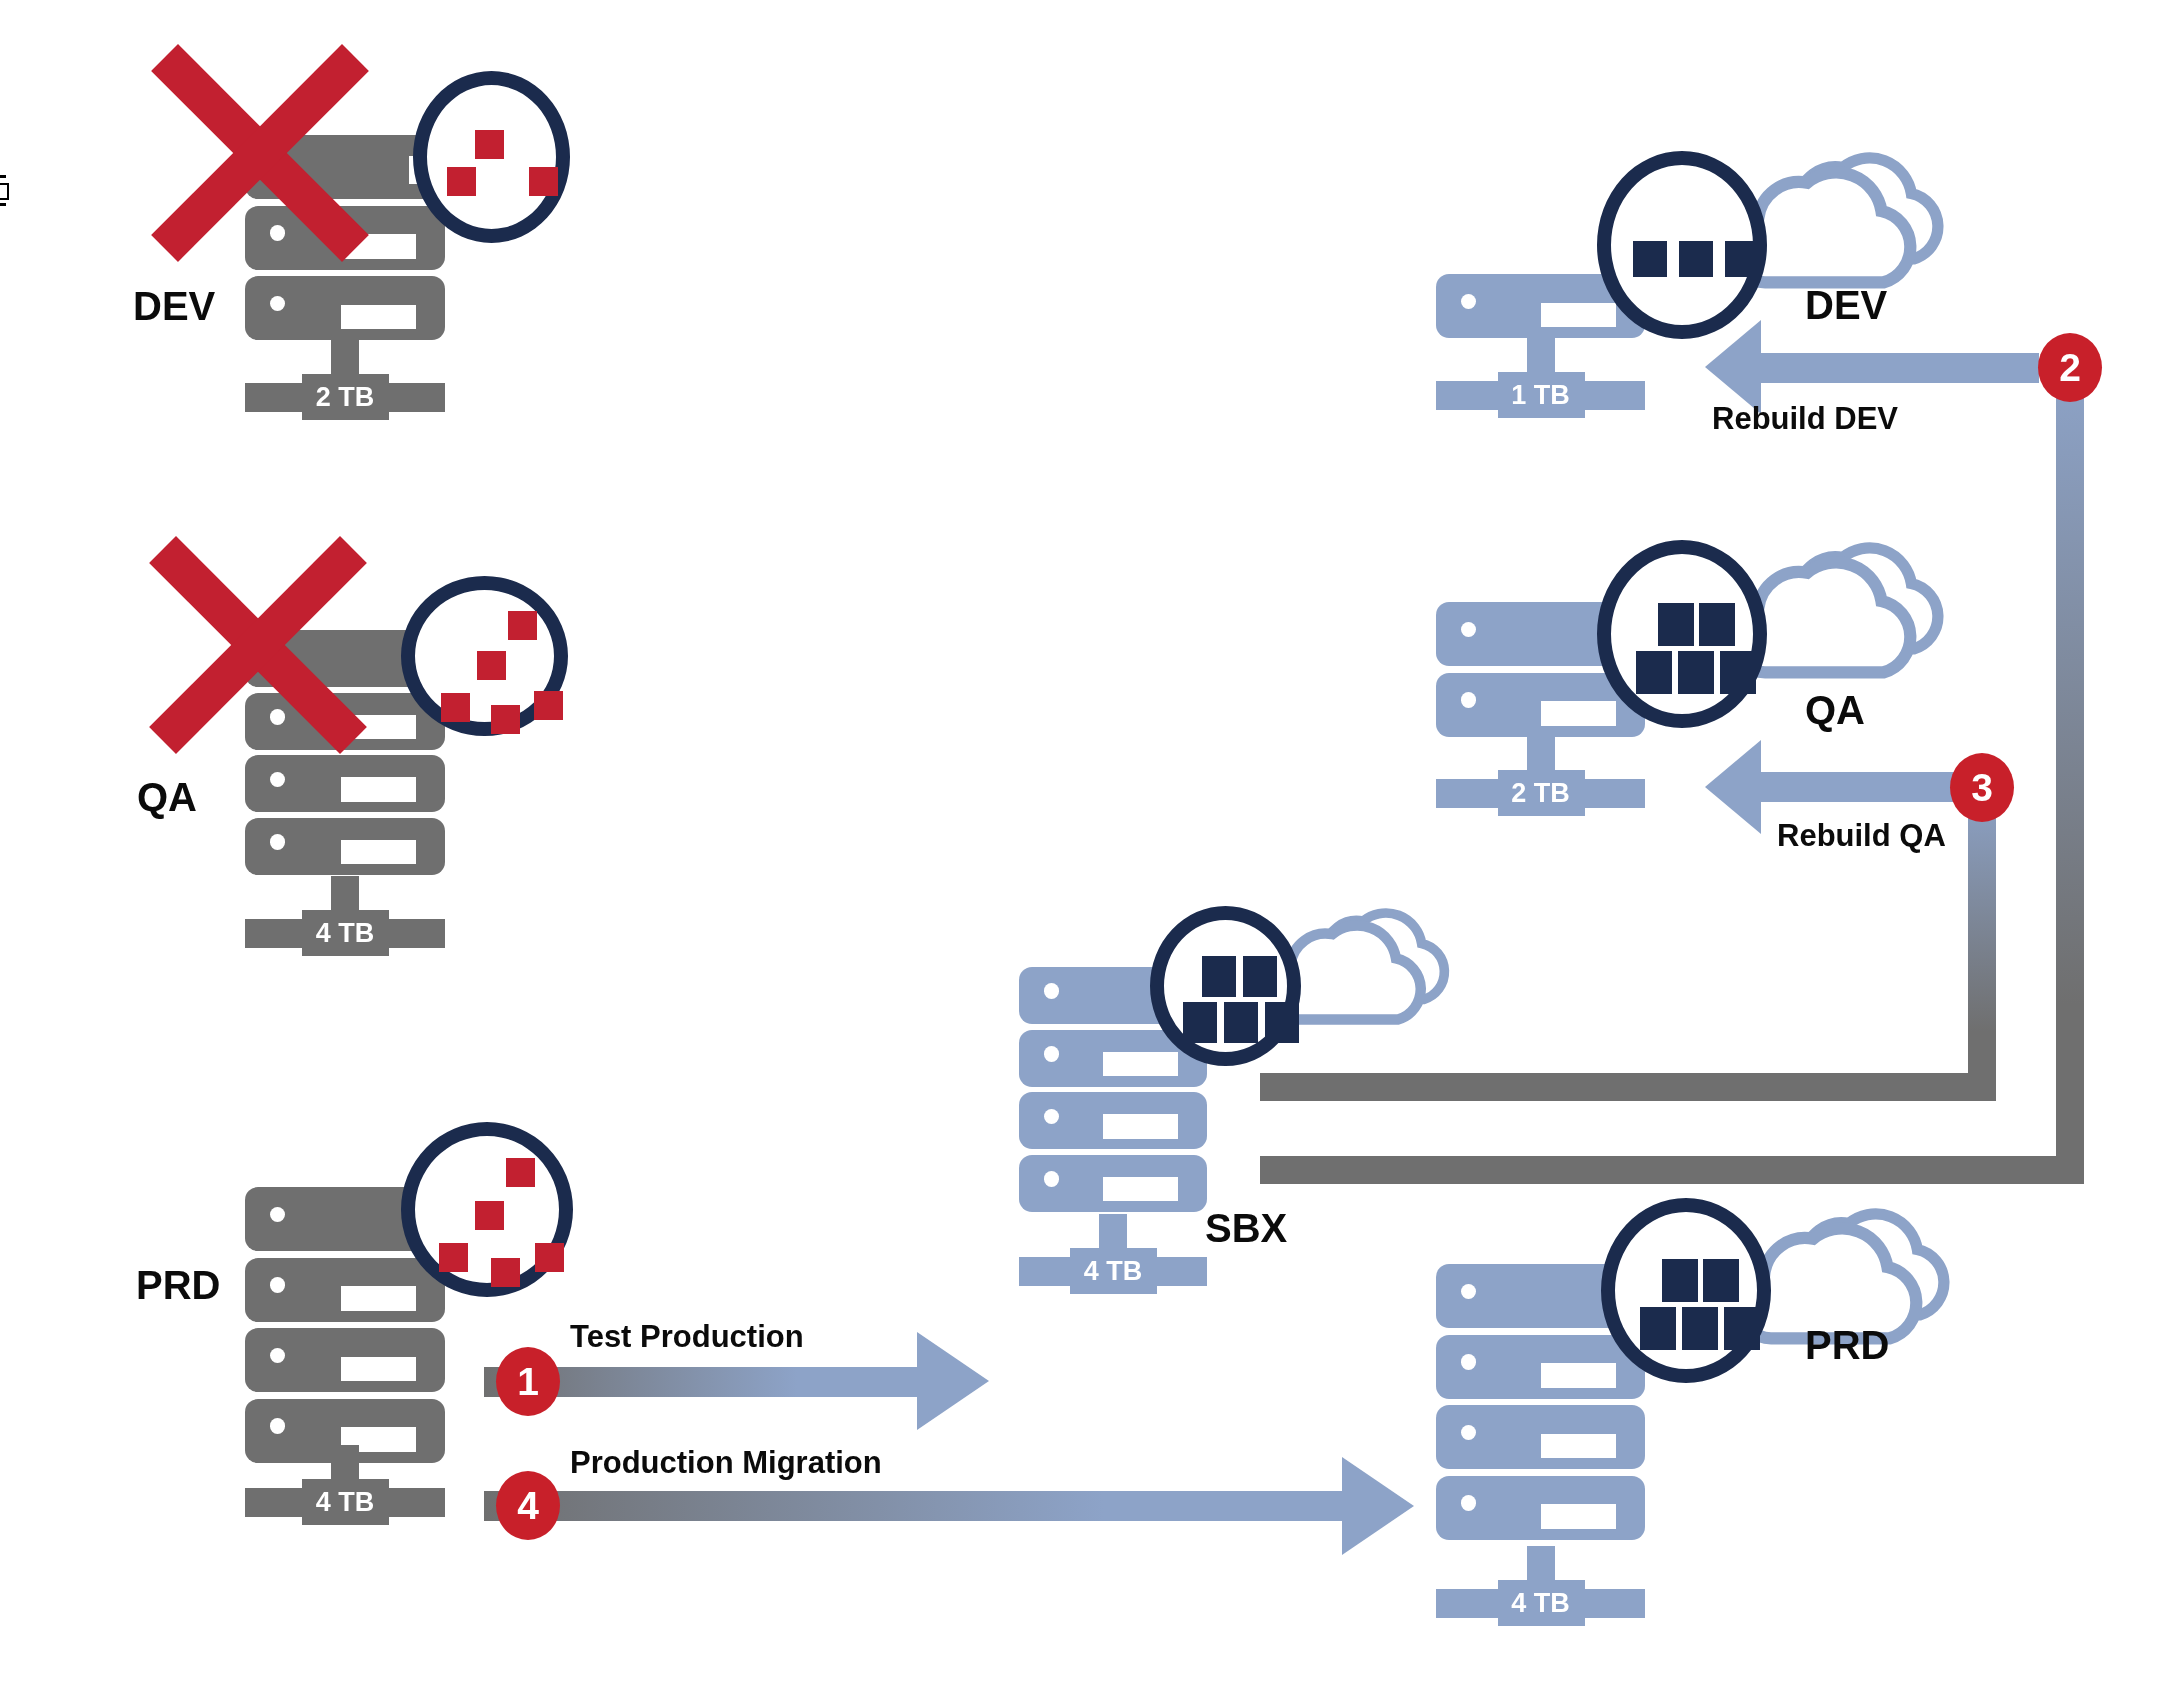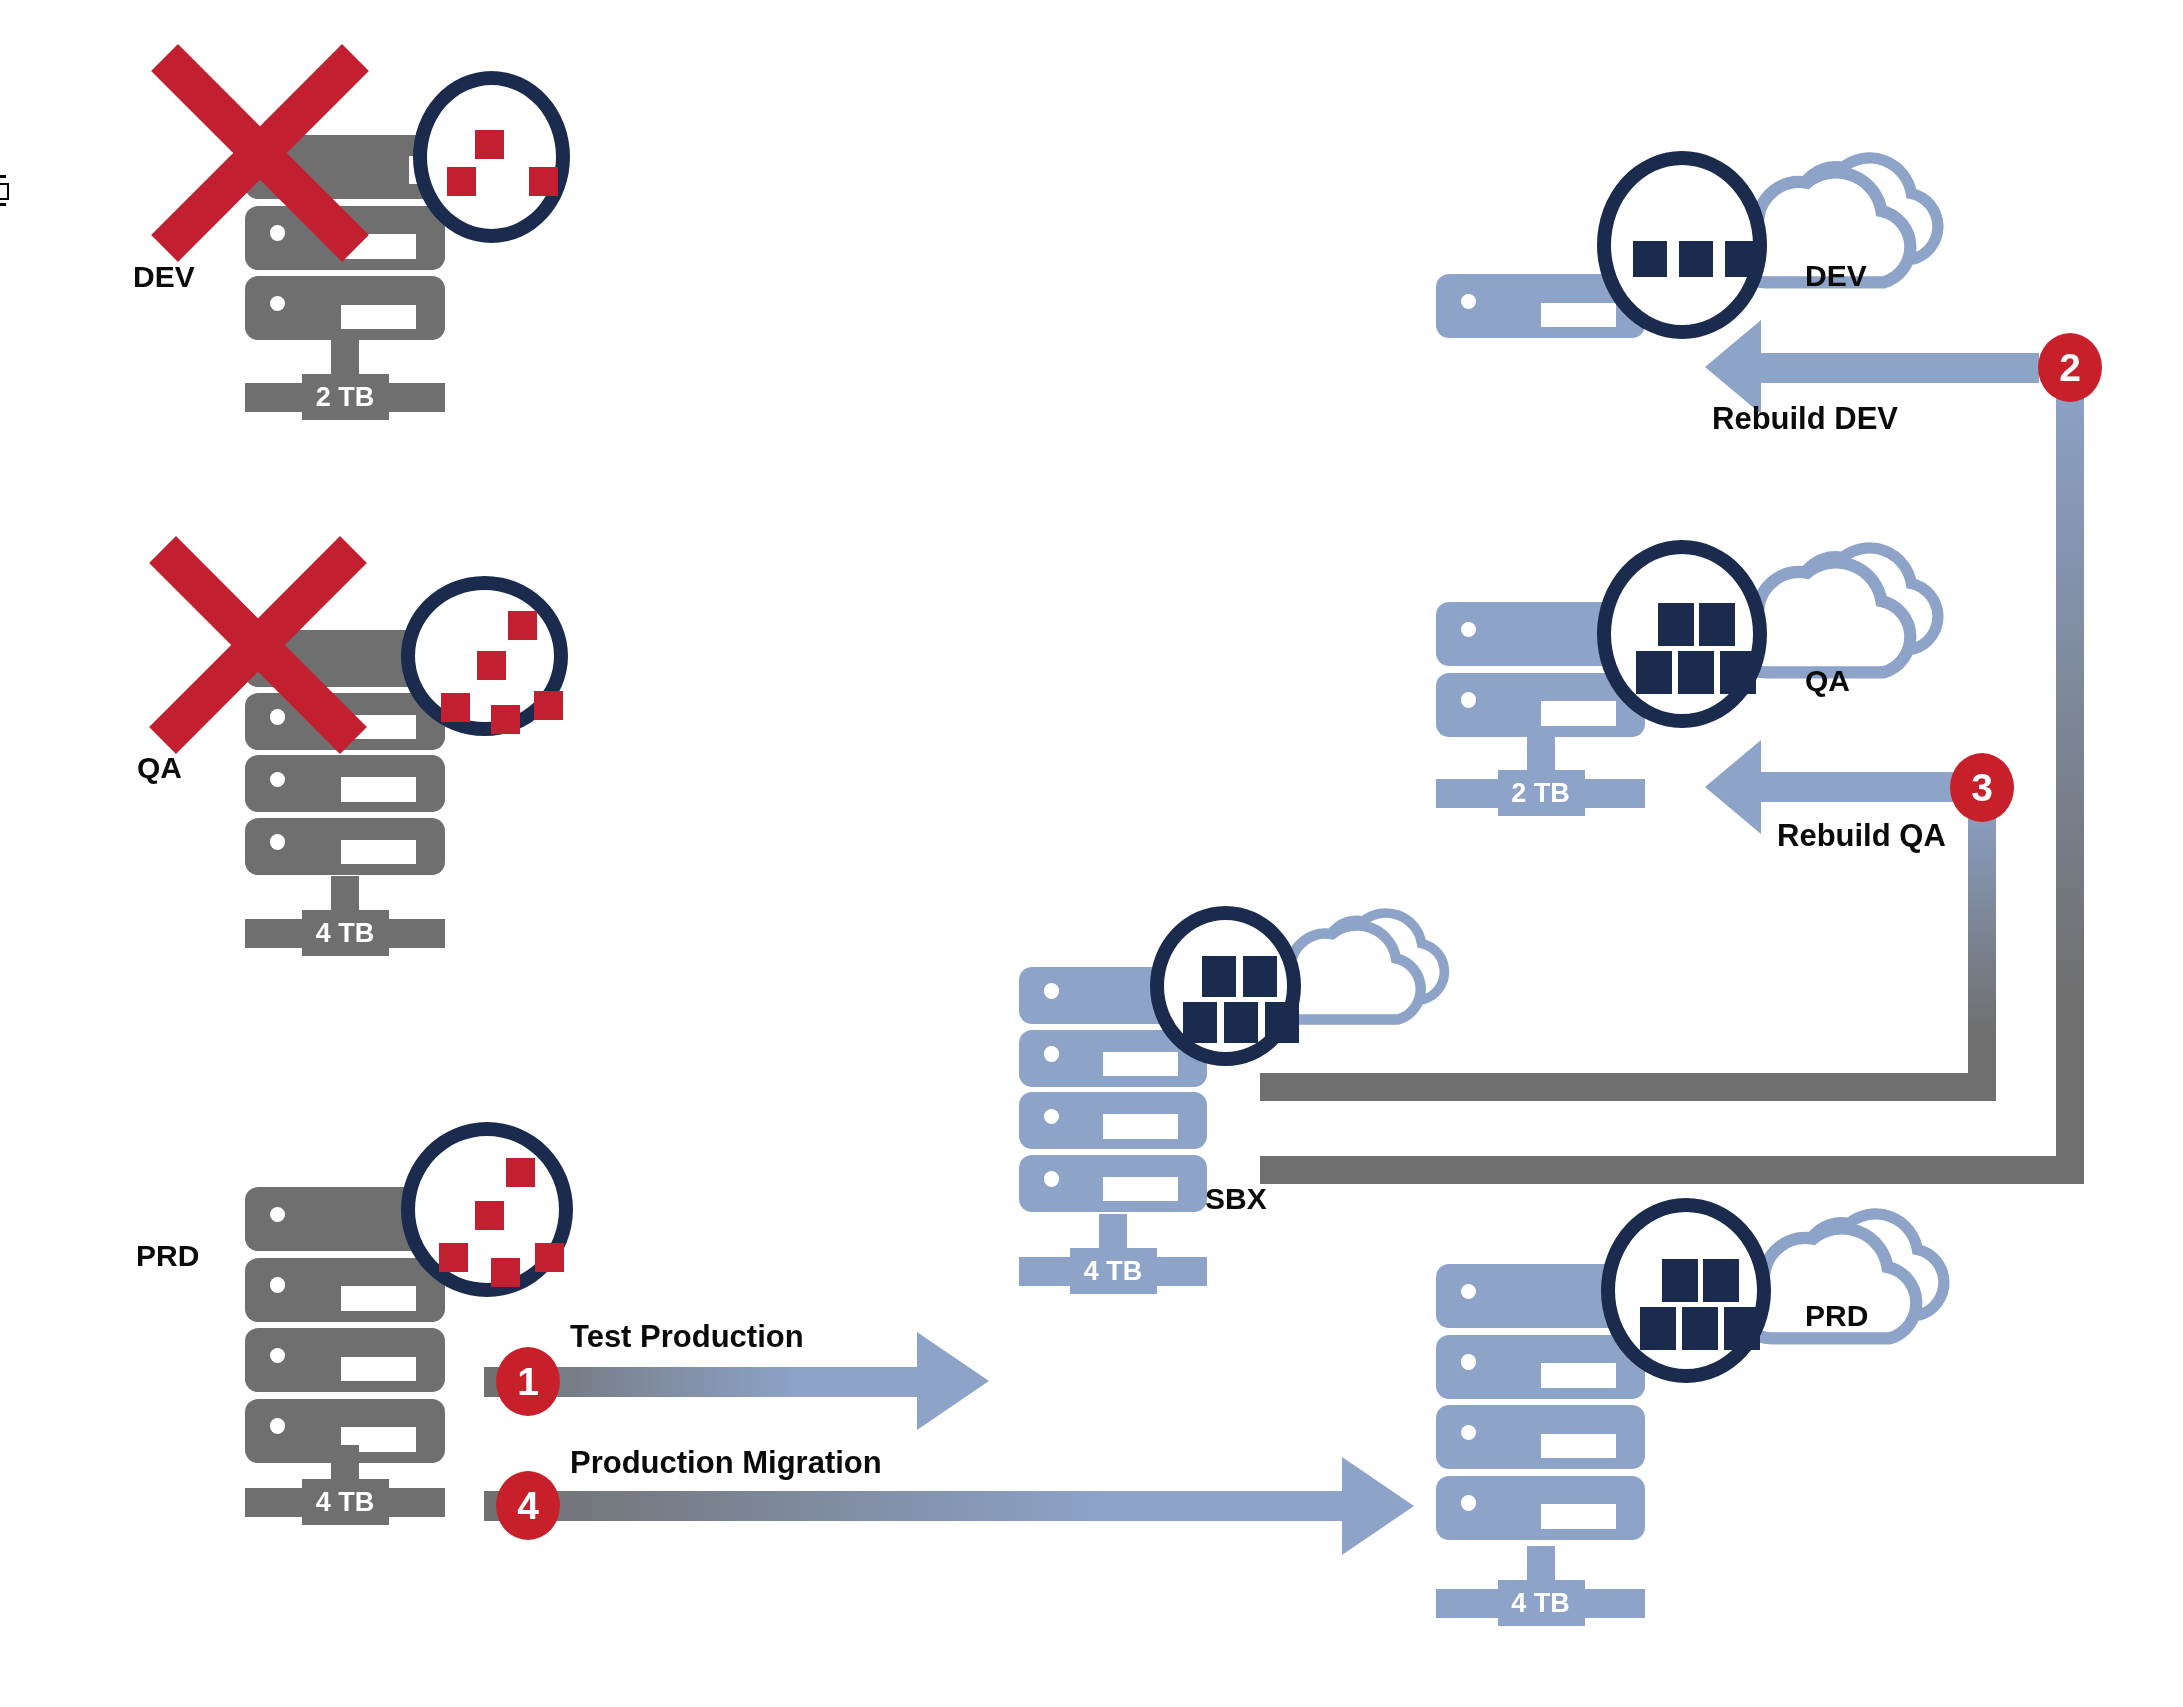--- a/index.html
+++ b/index.html
@@ -45,21 +45,21 @@
   
   .xmark{position:absolute;}
   .xmark i{position:absolute;left:50%;top:50%;width:270px;height:38px;background:var(--alert-red);}
   .xmark .a{transform:translate(-50%,-50%) rotate(45deg);}
   .xmark .b{transform:translate(-50%,-50%) rotate(-45deg);}
 
   
   .cloud{position:absolute;}
 
   
-  .lbl{position:absolute;font-size:30px;font-weight:600;color:#0b0b0b;white-space:nowrap;}
+  .lbl{position:absolute;font-size:40px;font-weight:600;color:#0b0b0b;white-space:nowrap;margin-top:24px;}
   .albl{position:absolute;font-size:31px;font-weight:600;color:#0b0b0b;white-space:nowrap;}
 
   
   .hbar{position:absolute;height:29.5px;}
   .grad-right{background:linear-gradient(90deg,var(--server-gray) 0%,var(--cloud-blue) 72%);}
   .solid-blue{background:var(--cloud-blue);}
   .head-r{position:absolute;width:0;height:0;border-top:49px solid transparent;border-bottom:49px solid transparent;border-left:72px solid var(--cloud-blue);}
   .head-l{position:absolute;width:0;height:0;border-top:47px solid transparent;border-bottom:47px solid transparent;border-right:56px solid var(--cloud-blue);}
   .vbar{position:absolute;width:28px;}
   .v-fade{background:linear-gradient(180deg,var(--cloud-blue) 0%,var(--server-gray) 78%);}
@@ -200,20 +200,26 @@
     <i class="nsq" style="left:79px;top:36px;width:34px;height:41px"></i>
     <i class="nsq" style="left:19px;top:82px;width:34px;height:41px"></i>
     <i class="nsq" style="left:60px;top:82px;width:34px;height:41px"></i>
     <i class="nsq" style="left:101px;top:82px;width:34px;height:41px"></i>
   </div>
   <div class="lbl" style="left:1205px;top:1182px">SBX</div>
 
   <div class="stack blue" style="left:1436px;top:274px;width:209px">
     <div class="u"></div>
   </div>
+  <div class="ped blue" style="left:1436px;top:338px;width:209px">
+    <i class="stem"></i>
+    <i class="tee"></i>
+    <i class="bar"></i>
+    <span class="cap">1 TB</span>
+  </div>
   <svg class="cloud" style="left:1700px;top:121px;width:245px;height:200px" viewBox="0 0 320 250">
     <use href="#cloudshape"></use>
   </svg>
   <div class="ring blue" style="left:1597px;top:151px;width:170px;height:188px">
     <i class="nsq" style="left:22px;top:76px;width:34px;height:36px"></i>
     <i class="nsq" style="left:68px;top:76px;width:34px;height:36px"></i>
     <i class="nsq" style="left:114px;top:76px;width:34px;height:36px"></i>
   </div>
   <div class="lbl" style="left:1805px;top:259px">DEV</div>
 

